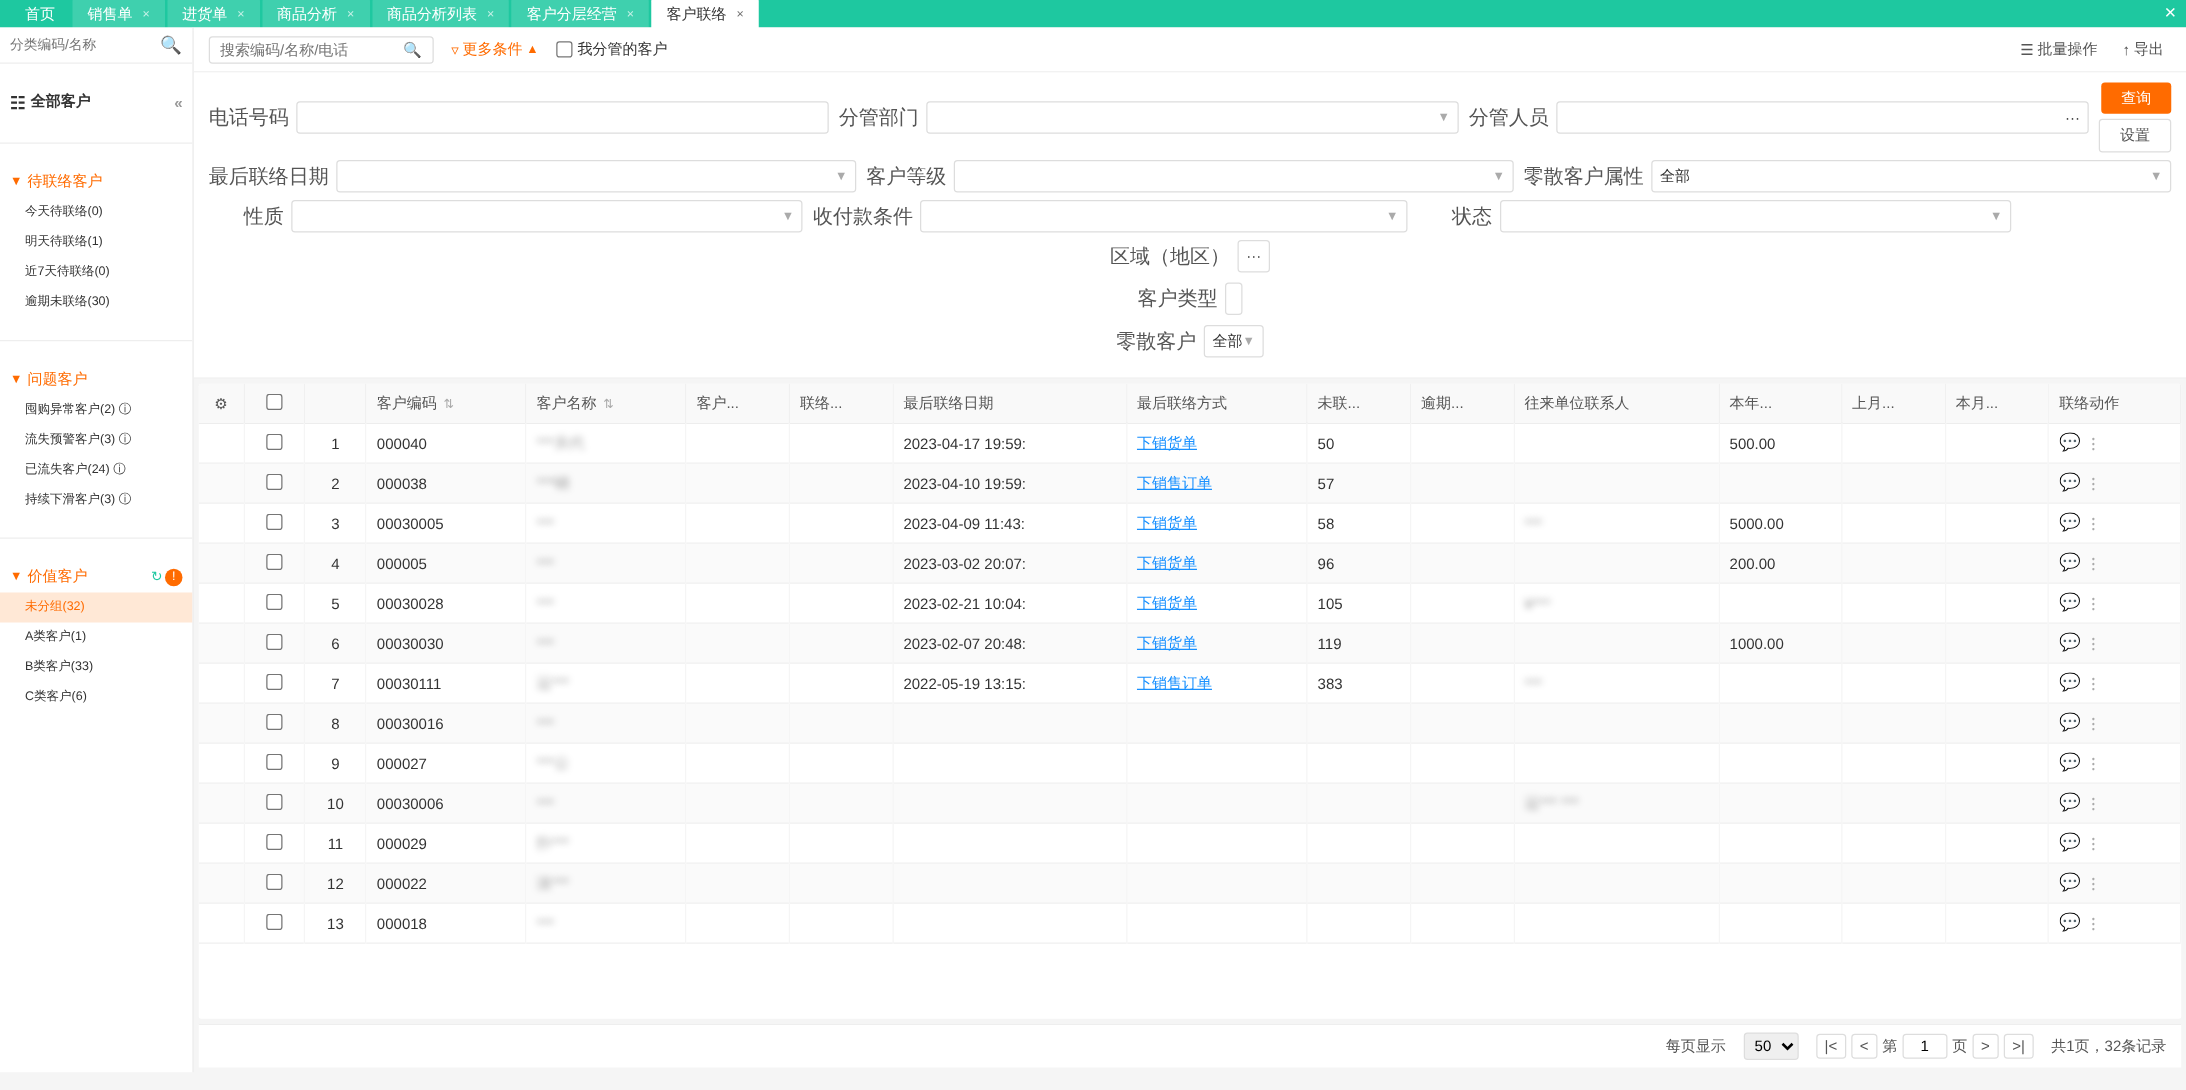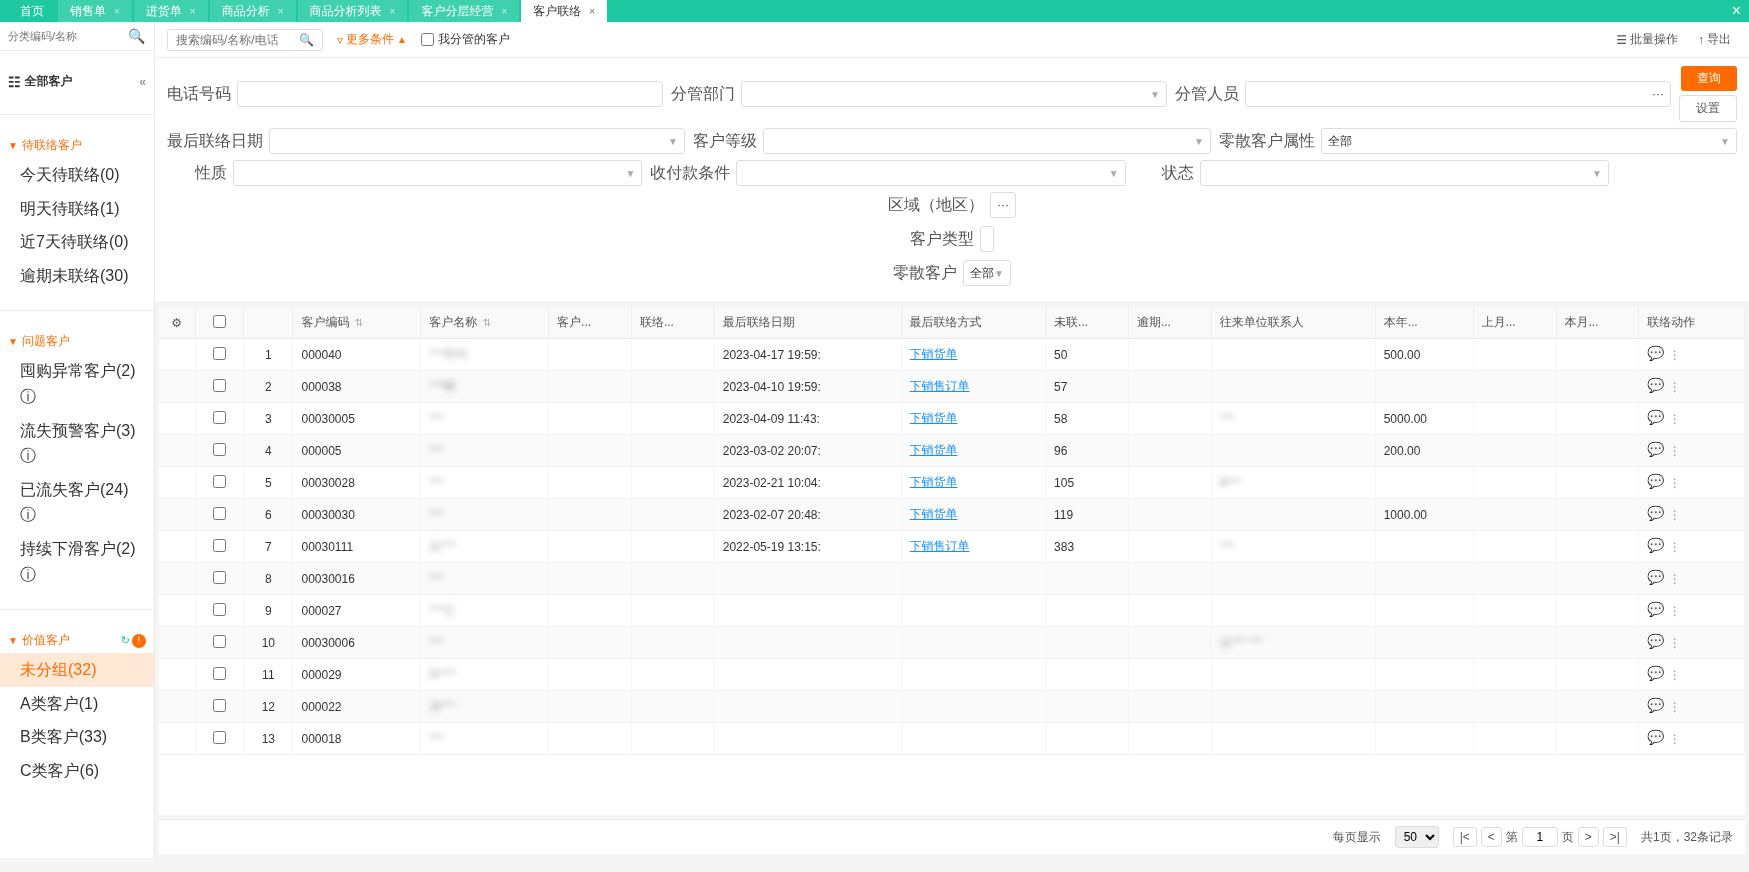--- a/index.html
+++ b/index.html
@@ -106,21 +106,21 @@
       cursor: pointer;
     }
     .sidebar-group-label .arrow {
       margin-right: 4px;
       font-size: 10px;
     }
     .sidebar-item {
       padding: 4px 8px 4px 20px;
       color: #333;
       cursor: pointer;
-      font-size: 16px;
+      font-size: 10px;
       line-height: 1.6;
     }
     .sidebar-item.active {
       background: #ffe8d6;
       color: #ff6b00;
     }
     .sidebar-divider {
       height: 1px;
       background: #eee;
       margin: 2px 0;
@@ -145,21 +145,21 @@
       border-bottom: 1px solid #eee;
       flex-shrink: 0;
     }
     .filter-search {
       display: flex;
       align-items: center;
       border: 1px solid #ddd;
       border-radius: 3px;
       padding: 3px 8px;
       gap: 4px;
-      width: 156px;
+      width: 180px;
     }
     .filter-search input {
       border: none;
       outline: none;
       font-size: 12px;
       width: 100%;
     }
     .filter-more {
       display: flex;
       align-items: center;
@@ -450,21 +450,21 @@
     <div class="sidebar-divider"></div>
 
     <div class="sidebar-section">
       <div class="sidebar-group-label">
         <span class="arrow">▼</span>
         <span>问题客户</span>
       </div>
       <div class="sidebar-item">囤购异常客户(2) ⓘ</div>
       <div class="sidebar-item">流失预警客户(3) ⓘ</div>
       <div class="sidebar-item">已流失客户(24) ⓘ</div>
-      <div class="sidebar-item">持续下滑客户(2) ⓘ</div>
+      <div class="sidebar-item">持续下滑客户(3) ⓘ</div>
     </div>
 
     <div class="sidebar-divider"></div>
 
     <div class="sidebar-section">
       <div class="sidebar-group-label" style="justify-content:space-between;">
         <span style="display:flex;align-items:center;">
           <span class="arrow">▼</span>
           <span>价值客户</span>
         </span>

